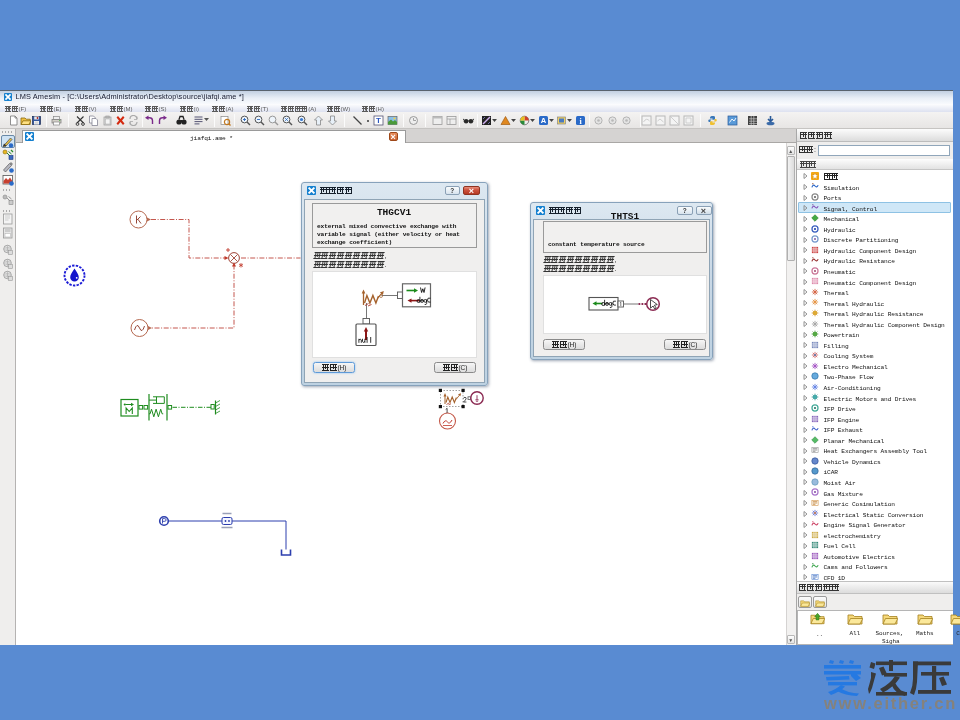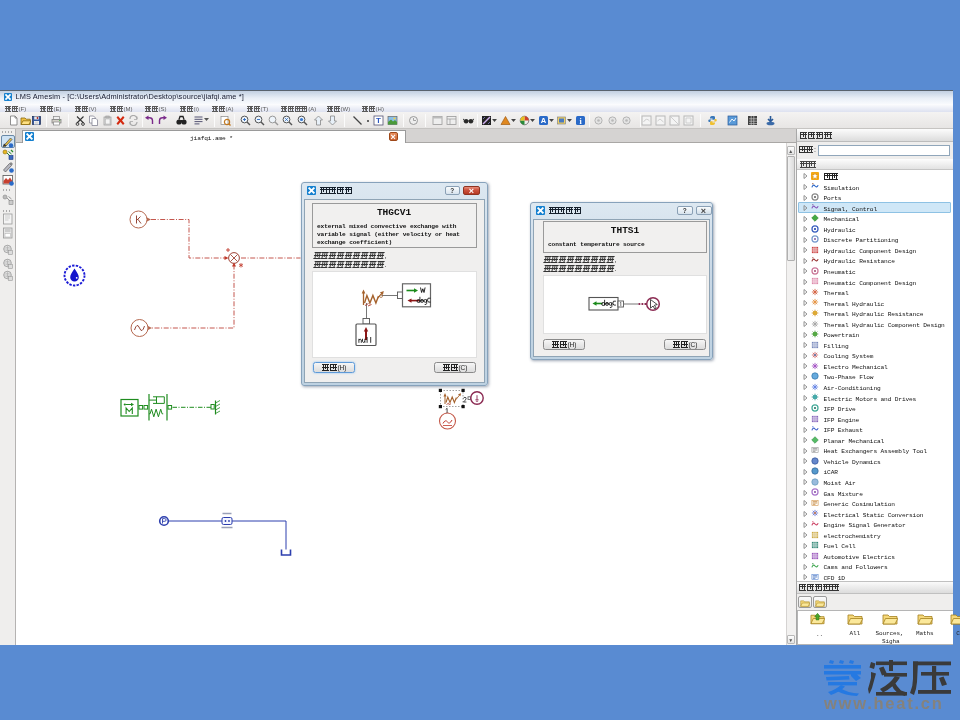--- a/index.html
+++ b/index.html
@@ -810,21 +810,21 @@
 <div style="position:absolute;left:533.0px;top:219.0px;width:177.0px;height:138.0px;background:#f0efee;border:1px solid #8fa4b5;"></div>
 <svg class="abs" style="left:536.0px;top:206.0px" width="9" height="9" viewBox="0 0 10 10">
     <rect width="10" height="10" rx="1.2" fill="#1580cf"></rect>
     <path d="M1.8 1.8 L8.2 8.2 M8.2 1.8 L1.8 8.2" stroke="#fff" stroke-width="2.1"></path>
     <rect x="3.9" y="3.9" width="2.2" height="2.2" fill="#fff" transform="rotate(45 5 5)"></rect>
   </svg>
 <div style="position:absolute;left:549.0px;top:206.5px;white-space:nowrap;line-height:1;font-size:7.0px;"><i style="display:inline-block;width:7.5px;height:7.5px;margin-right:0.8px;vertical-align:-1.0px;background:linear-gradient(#16202c,#16202c) 0 0/100% 1px,linear-gradient(#16202c,#16202c) 0 46%/100% 1px,linear-gradient(#16202c,#16202c) 0 100%/100% 1px,linear-gradient(#16202c,#16202c) 12% 0/1px 100%,linear-gradient(#16202c,#16202c) 50% 20%/1px 75%,linear-gradient(#16202c,#16202c) 88% 0/1px 100%;background-repeat:no-repeat"></i><i style="display:inline-block;width:7.5px;height:7.5px;margin-right:0.8px;vertical-align:-1.0px;background:linear-gradient(#16202c,#16202c) 0 0/100% 1px,linear-gradient(#16202c,#16202c) 0 46%/100% 1px,linear-gradient(#16202c,#16202c) 0 100%/100% 1px,linear-gradient(#16202c,#16202c) 12% 0/1px 100%,linear-gradient(#16202c,#16202c) 50% 20%/1px 75%,linear-gradient(#16202c,#16202c) 88% 0/1px 100%;background-repeat:no-repeat"></i><i style="display:inline-block;width:7.5px;height:7.5px;margin-right:0.8px;vertical-align:-1.0px;background:linear-gradient(#16202c,#16202c) 0 0/100% 1px,linear-gradient(#16202c,#16202c) 0 46%/100% 1px,linear-gradient(#16202c,#16202c) 0 100%/100% 1px,linear-gradient(#16202c,#16202c) 12% 0/1px 100%,linear-gradient(#16202c,#16202c) 50% 20%/1px 75%,linear-gradient(#16202c,#16202c) 88% 0/1px 100%;background-repeat:no-repeat"></i><i style="display:inline-block;width:7.5px;height:7.5px;margin-right:0.8px;vertical-align:-1.0px;background:linear-gradient(#16202c,#16202c) 0 0/100% 1px,linear-gradient(#16202c,#16202c) 0 46%/100% 1px,linear-gradient(#16202c,#16202c) 0 100%/100% 1px,linear-gradient(#16202c,#16202c) 12% 0/1px 100%,linear-gradient(#16202c,#16202c) 50% 20%/1px 75%,linear-gradient(#16202c,#16202c) 88% 0/1px 100%;background-repeat:no-repeat"></i></div>
 <div style="position:absolute;left:677.0px;top:205.5px;width:15.5px;height:9.0px;background:linear-gradient(#fafcfd,#d7e3ee);border:1px solid #8aa0b5;border-radius:2px;font-size:6.5px;color:#333;text-align:center;line-height:8px;font-weight:bold;">?</div>
 <div style="position:absolute;left:695.5px;top:205.5px;width:16.0px;height:9.0px;background:linear-gradient(#fafcfd,#d0dde8);border:1px solid #8aa0b5;border-radius:2px;color:#444;font-size:9px;font-weight:bold;text-align:center;line-height:8px;">×</div>
 <div style="position:absolute;left:542.5px;top:221.0px;width:164.5px;height:32.0px;background:#f1f0ef;border:1px solid #9a9a9a;"></div>
-<div style="position:absolute;left:625.0px;top:226.0px;white-space:nowrap;line-height:1;font-size:7.0px;transform:translateX(-50%);text-align:right;"><span class="mono" style="font-size:9.5px;font-weight:bold;color:#111">THTS1</span></div>
+<div style="position:absolute;left:625.0px;top:212px;white-space:nowrap;line-height:1;font-size:7.0px;transform:translateX(-50%);text-align:right;"><span class="mono" style="font-size:9.5px;font-weight:bold;color:#111">THTS1</span></div>
 <div style="position:absolute;left:548.0px;top:240.0px;white-space:nowrap;line-height:1;font-size:7.0px;"><span class="mono" style="font-size:6.2px;letter-spacing:-0.14px;color:#111;font-weight:bold">constant temperature source</span></div>
 <div style="position:absolute;left:543.5px;top:255.5px;white-space:nowrap;line-height:1;font-size:7.0px;"><i style="display:inline-block;width:7.0px;height:7.0px;margin-right:0.9px;vertical-align:-1.0px;transform:skewX(-12deg);background:linear-gradient(#333,#333) 0 0/100% 1px,linear-gradient(#333,#333) 0 46%/100% 1px,linear-gradient(#333,#333) 0 100%/100% 1px,linear-gradient(#333,#333) 12% 0/1px 100%,linear-gradient(#333,#333) 50% 20%/1px 75%,linear-gradient(#333,#333) 88% 0/1px 100%;background-repeat:no-repeat"></i><i style="display:inline-block;width:7.0px;height:7.0px;margin-right:0.9px;vertical-align:-1.0px;transform:skewX(-12deg);background:linear-gradient(#333,#333) 0 0/100% 1px,linear-gradient(#333,#333) 0 46%/100% 1px,linear-gradient(#333,#333) 0 100%/100% 1px,linear-gradient(#333,#333) 12% 0/1px 100%,linear-gradient(#333,#333) 50% 20%/1px 75%,linear-gradient(#333,#333) 88% 0/1px 100%;background-repeat:no-repeat"></i><i style="display:inline-block;width:7.0px;height:7.0px;margin-right:0.9px;vertical-align:-1.0px;transform:skewX(-12deg);background:linear-gradient(#333,#333) 0 0/100% 1px,linear-gradient(#333,#333) 0 46%/100% 1px,linear-gradient(#333,#333) 0 100%/100% 1px,linear-gradient(#333,#333) 12% 0/1px 100%,linear-gradient(#333,#333) 50% 20%/1px 75%,linear-gradient(#333,#333) 88% 0/1px 100%;background-repeat:no-repeat"></i><i style="display:inline-block;width:7.0px;height:7.0px;margin-right:0.9px;vertical-align:-1.0px;transform:skewX(-12deg);background:linear-gradient(#333,#333) 0 0/100% 1px,linear-gradient(#333,#333) 0 46%/100% 1px,linear-gradient(#333,#333) 0 100%/100% 1px,linear-gradient(#333,#333) 12% 0/1px 100%,linear-gradient(#333,#333) 50% 20%/1px 75%,linear-gradient(#333,#333) 88% 0/1px 100%;background-repeat:no-repeat"></i><i style="display:inline-block;width:7.0px;height:7.0px;margin-right:0.9px;vertical-align:-1.0px;transform:skewX(-12deg);background:linear-gradient(#333,#333) 0 0/100% 1px,linear-gradient(#333,#333) 0 46%/100% 1px,linear-gradient(#333,#333) 0 100%/100% 1px,linear-gradient(#333,#333) 12% 0/1px 100%,linear-gradient(#333,#333) 50% 20%/1px 75%,linear-gradient(#333,#333) 88% 0/1px 100%;background-repeat:no-repeat"></i><i style="display:inline-block;width:7.0px;height:7.0px;margin-right:0.9px;vertical-align:-1.0px;transform:skewX(-12deg);background:linear-gradient(#333,#333) 0 0/100% 1px,linear-gradient(#333,#333) 0 46%/100% 1px,linear-gradient(#333,#333) 0 100%/100% 1px,linear-gradient(#333,#333) 12% 0/1px 100%,linear-gradient(#333,#333) 50% 20%/1px 75%,linear-gradient(#333,#333) 88% 0/1px 100%;background-repeat:no-repeat"></i><i style="display:inline-block;width:7.0px;height:7.0px;margin-right:0.9px;vertical-align:-1.0px;transform:skewX(-12deg);background:linear-gradient(#333,#333) 0 0/100% 1px,linear-gradient(#333,#333) 0 46%/100% 1px,linear-gradient(#333,#333) 0 100%/100% 1px,linear-gradient(#333,#333) 12% 0/1px 100%,linear-gradient(#333,#333) 50% 20%/1px 75%,linear-gradient(#333,#333) 88% 0/1px 100%;background-repeat:no-repeat"></i><i style="display:inline-block;width:7.0px;height:7.0px;margin-right:0.9px;vertical-align:-1.0px;transform:skewX(-12deg);background:linear-gradient(#333,#333) 0 0/100% 1px,linear-gradient(#333,#333) 0 46%/100% 1px,linear-gradient(#333,#333) 0 100%/100% 1px,linear-gradient(#333,#333) 12% 0/1px 100%,linear-gradient(#333,#333) 50% 20%/1px 75%,linear-gradient(#333,#333) 88% 0/1px 100%;background-repeat:no-repeat"></i><i style="display:inline-block;width:7.0px;height:7.0px;margin-right:0.9px;vertical-align:-1.0px;transform:skewX(-12deg);background:linear-gradient(#333,#333) 0 0/100% 1px,linear-gradient(#333,#333) 0 46%/100% 1px,linear-gradient(#333,#333) 0 100%/100% 1px,linear-gradient(#333,#333) 12% 0/1px 100%,linear-gradient(#333,#333) 50% 20%/1px 75%,linear-gradient(#333,#333) 88% 0/1px 100%;background-repeat:no-repeat"></i><span style="font-size:7px;color:#222">,</span></div>
 <div style="position:absolute;left:543.5px;top:264.5px;white-space:nowrap;line-height:1;font-size:7.0px;"><i style="display:inline-block;width:7.0px;height:7.0px;margin-right:0.9px;vertical-align:-1.0px;transform:skewX(-12deg);background:linear-gradient(#333,#333) 0 0/100% 1px,linear-gradient(#333,#333) 0 46%/100% 1px,linear-gradient(#333,#333) 0 100%/100% 1px,linear-gradient(#333,#333) 12% 0/1px 100%,linear-gradient(#333,#333) 50% 20%/1px 75%,linear-gradient(#333,#333) 88% 0/1px 100%;background-repeat:no-repeat"></i><i style="display:inline-block;width:7.0px;height:7.0px;margin-right:0.9px;vertical-align:-1.0px;transform:skewX(-12deg);background:linear-gradient(#333,#333) 0 0/100% 1px,linear-gradient(#333,#333) 0 46%/100% 1px,linear-gradient(#333,#333) 0 100%/100% 1px,linear-gradient(#333,#333) 12% 0/1px 100%,linear-gradient(#333,#333) 50% 20%/1px 75%,linear-gradient(#333,#333) 88% 0/1px 100%;background-repeat:no-repeat"></i><i style="display:inline-block;width:7.0px;height:7.0px;margin-right:0.9px;vertical-align:-1.0px;transform:skewX(-12deg);background:linear-gradient(#333,#333) 0 0/100% 1px,linear-gradient(#333,#333) 0 46%/100% 1px,linear-gradient(#333,#333) 0 100%/100% 1px,linear-gradient(#333,#333) 12% 0/1px 100%,linear-gradient(#333,#333) 50% 20%/1px 75%,linear-gradient(#333,#333) 88% 0/1px 100%;background-repeat:no-repeat"></i><i style="display:inline-block;width:7.0px;height:7.0px;margin-right:0.9px;vertical-align:-1.0px;transform:skewX(-12deg);background:linear-gradient(#333,#333) 0 0/100% 1px,linear-gradient(#333,#333) 0 46%/100% 1px,linear-gradient(#333,#333) 0 100%/100% 1px,linear-gradient(#333,#333) 12% 0/1px 100%,linear-gradient(#333,#333) 50% 20%/1px 75%,linear-gradient(#333,#333) 88% 0/1px 100%;background-repeat:no-repeat"></i><i style="display:inline-block;width:7.0px;height:7.0px;margin-right:0.9px;vertical-align:-1.0px;transform:skewX(-12deg);background:linear-gradient(#333,#333) 0 0/100% 1px,linear-gradient(#333,#333) 0 46%/100% 1px,linear-gradient(#333,#333) 0 100%/100% 1px,linear-gradient(#333,#333) 12% 0/1px 100%,linear-gradient(#333,#333) 50% 20%/1px 75%,linear-gradient(#333,#333) 88% 0/1px 100%;background-repeat:no-repeat"></i><i style="display:inline-block;width:7.0px;height:7.0px;margin-right:0.9px;vertical-align:-1.0px;transform:skewX(-12deg);background:linear-gradient(#333,#333) 0 0/100% 1px,linear-gradient(#333,#333) 0 46%/100% 1px,linear-gradient(#333,#333) 0 100%/100% 1px,linear-gradient(#333,#333) 12% 0/1px 100%,linear-gradient(#333,#333) 50% 20%/1px 75%,linear-gradient(#333,#333) 88% 0/1px 100%;background-repeat:no-repeat"></i><i style="display:inline-block;width:7.0px;height:7.0px;margin-right:0.9px;vertical-align:-1.0px;transform:skewX(-12deg);background:linear-gradient(#333,#333) 0 0/100% 1px,linear-gradient(#333,#333) 0 46%/100% 1px,linear-gradient(#333,#333) 0 100%/100% 1px,linear-gradient(#333,#333) 12% 0/1px 100%,linear-gradient(#333,#333) 50% 20%/1px 75%,linear-gradient(#333,#333) 88% 0/1px 100%;background-repeat:no-repeat"></i><i style="display:inline-block;width:7.0px;height:7.0px;margin-right:0.9px;vertical-align:-1.0px;transform:skewX(-12deg);background:linear-gradient(#333,#333) 0 0/100% 1px,linear-gradient(#333,#333) 0 46%/100% 1px,linear-gradient(#333,#333) 0 100%/100% 1px,linear-gradient(#333,#333) 12% 0/1px 100%,linear-gradient(#333,#333) 50% 20%/1px 75%,linear-gradient(#333,#333) 88% 0/1px 100%;background-repeat:no-repeat"></i><i style="display:inline-block;width:7.0px;height:7.0px;margin-right:0.9px;vertical-align:-1.0px;transform:skewX(-12deg);background:linear-gradient(#333,#333) 0 0/100% 1px,linear-gradient(#333,#333) 0 46%/100% 1px,linear-gradient(#333,#333) 0 100%/100% 1px,linear-gradient(#333,#333) 12% 0/1px 100%,linear-gradient(#333,#333) 50% 20%/1px 75%,linear-gradient(#333,#333) 88% 0/1px 100%;background-repeat:no-repeat"></i><span style="font-size:7px;color:#222">.</span></div>
 <div style="position:absolute;left:542.5px;top:275.0px;width:164.5px;height:59.0px;background:#fff;border:1px solid #e0e0e0;"></div>
 <svg class="abs" style="left:542.5px;top:275px" width="164" height="59" viewBox="542.5 275 164 59">
     <rect x="588.5" y="297.5" width="29" height="12.5" fill="#fff" stroke="#555" stroke-width="1.1"></rect>
     <path d="M595.5 303.5 h6.5" stroke="#1a8a1a" stroke-width="1.6"></path>
     <path d="M596 301.3 L592 303.5 L596 305.7 Z" fill="#1a8a1a"></path>
     <g stroke="#111" stroke-width="0.85" fill="none">
       <path d="M604.1 299.8 V305.6"></path>
@@ -871,12 +871,12 @@
     </g>
     <g fill="#3a3a3a" transform="translate(89 0)">
       <rect x="1" y="1.5" width="38" height="3.8"></rect>
       <path d="M1 1.5 H6 L5 22 Q4.5 29 2 35 L-2 33 Q1 26 1 19 Z"></path>
       <rect x="9" y="12" width="28" height="3.6"></rect>
       <rect x="20" y="6" width="4.2" height="24"></rect>
       <path d="M27 18 L31.5 16.5 L35 24.5 L30 26 Z"></path>
       <rect x="6" y="30" width="33" height="3.8"></rect>
     </g>
   </svg>
-<div style="position:absolute;left:824.0px;top:695.0px;white-space:nowrap;line-height:1;font-size:16.0px;"><span style="font-size:16.5px;font-weight:bold;letter-spacing:1.75px;color:#85827c;font-family:'Liberation Sans',sans-serif">www.heat.cn</span></div>
+<div style="position:absolute;left:824.0px;top:695.0px;white-space:nowrap;line-height:1;font-size:16.0px;"><span style="font-size:16.5px;font-weight:bold;letter-spacing:1.75px;color:#85827c;font-family:'Liberation Sans',sans-serif">www.either.cn</span></div>
 </body></html>

